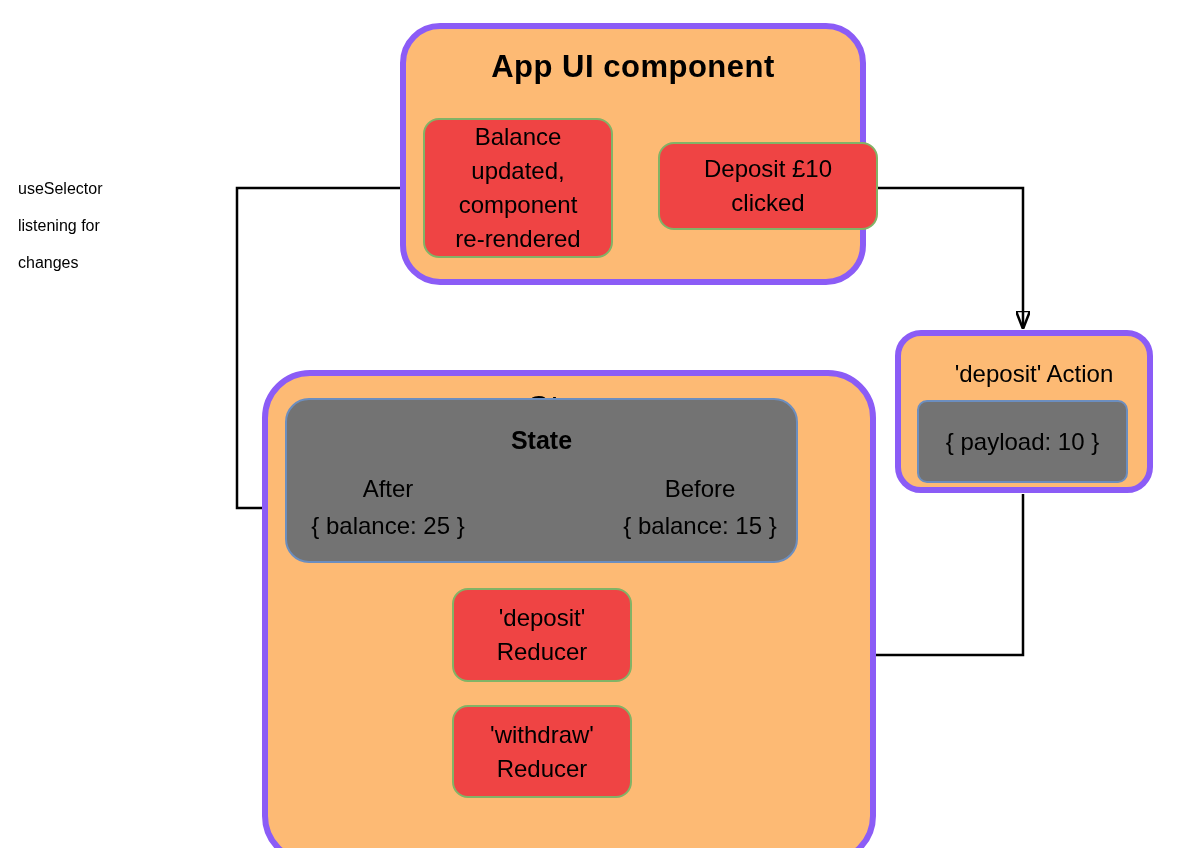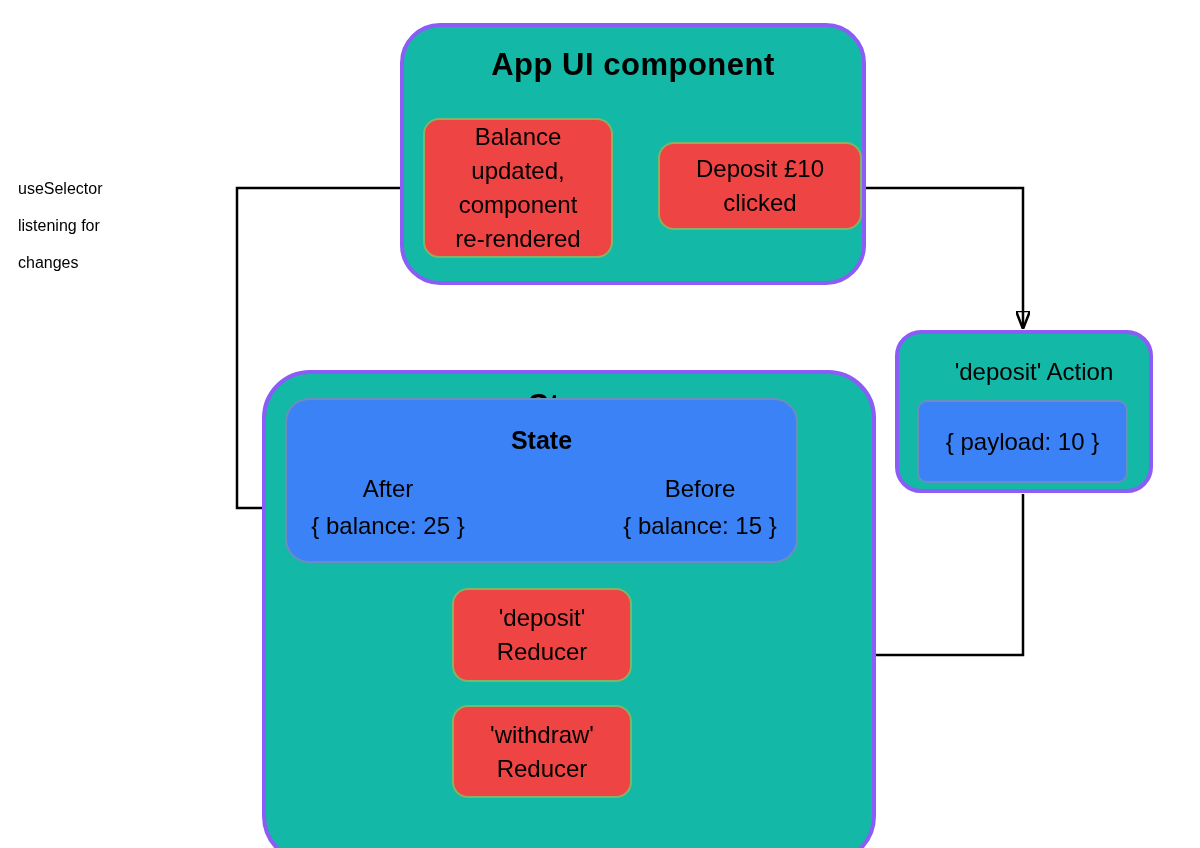--- a/index.html
+++ b/index.html
@@ -23,22 +23,22 @@
     height: 848px;
   }
   .connectors path {
     fill: none;
     stroke: #000000;
     stroke-width: 2.5;
   }
   .box {
     position: absolute;
     box-sizing: border-box;
-    background: #14b8a6;
-    border: 4px solid #8b5cf6;
+    background: #fdba74;
+    border: 6px solid #8b5cf6;
   }
   .outer-title {
     text-align: center;
     font-weight: bold;
     font-size: 31px;
     letter-spacing: 0.5px;
   }
   .node {
     position: absolute;
     box-sizing: border-box;
@@ -49,36 +49,36 @@
     font-size: 24px;
     line-height: 34px;
     white-space: pre-line;
   }
   .green {
     background: #ef4444;
     border: 2px solid #82b366;
     border-radius: 16px;
   }
   .blue {
-    background: #3b82f6;
+    background: #737373;
     border: 2px solid #6c8ebf;
   }
   .annotation {
     position: absolute;
     text-align: left;
     font-size: 16px;
     line-height: 37px;
     white-space: pre-line;
   }
 
   
   #app-box   { left: 400px; top: 23px;  width: 466px; height: 262px; border-radius: 40px; }
   #app-title { padding-top: 20px; }
   #balance-node { left: 423px; top: 118px; width: 190px; height: 140px; }
-  #deposit-clicked-node { left: 658px; top: 142px; width: 204px; height: 88px; }
+  #deposit-clicked-node { left: 658px; top: 142px; width: 220px; height: 88px; }
 
   #store-box   { left: 262px; top: 328px; width: 614px; height: 494px; border-radius: 48px; margin-top: 42px; }
   #store-title { padding-top: 14px; }
 
   #state-box { left: 285px; top: 398px; width: 513px; height: 165px; border-radius: 24px; }
   #state-title {
     text-align: center;
     font-weight: bold;
     font-size: 25px;
     padding-top: 26px;

